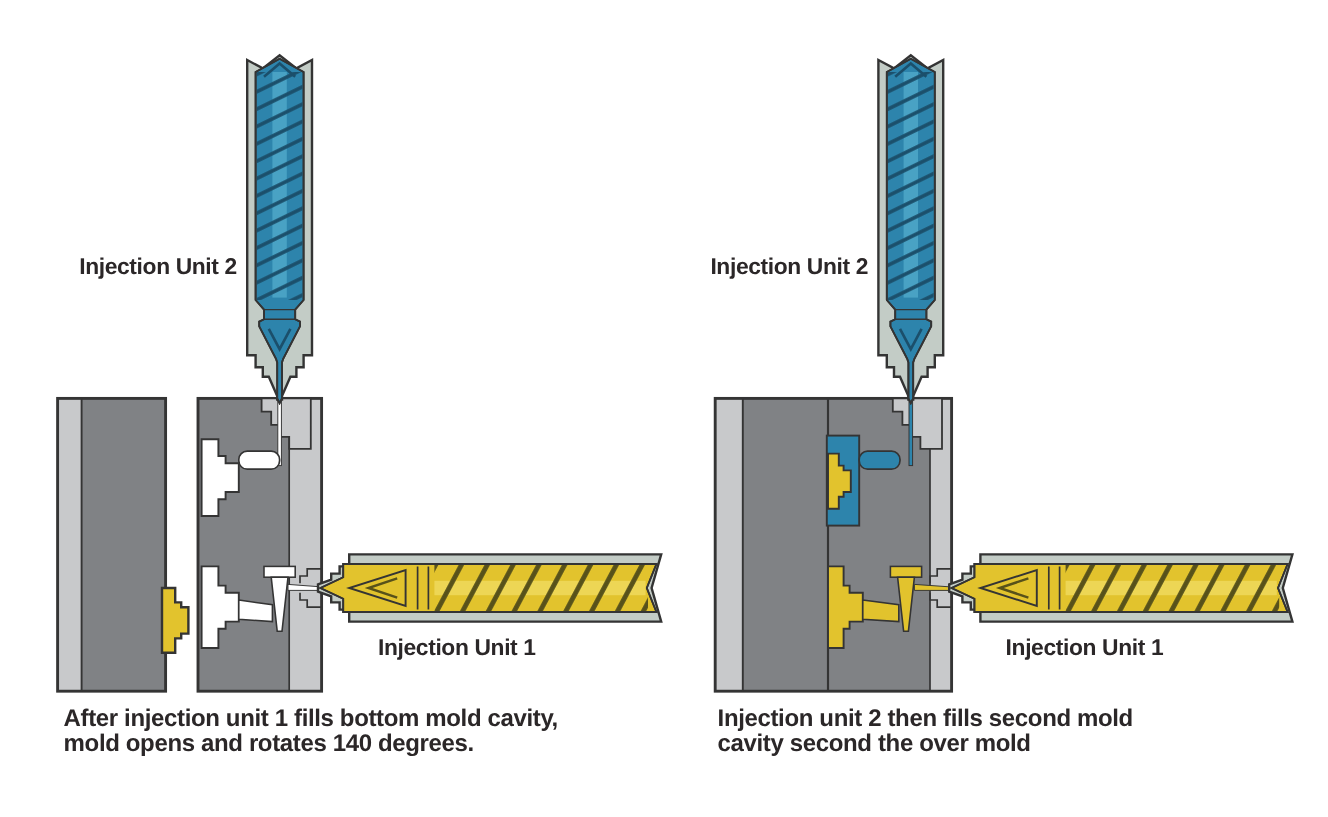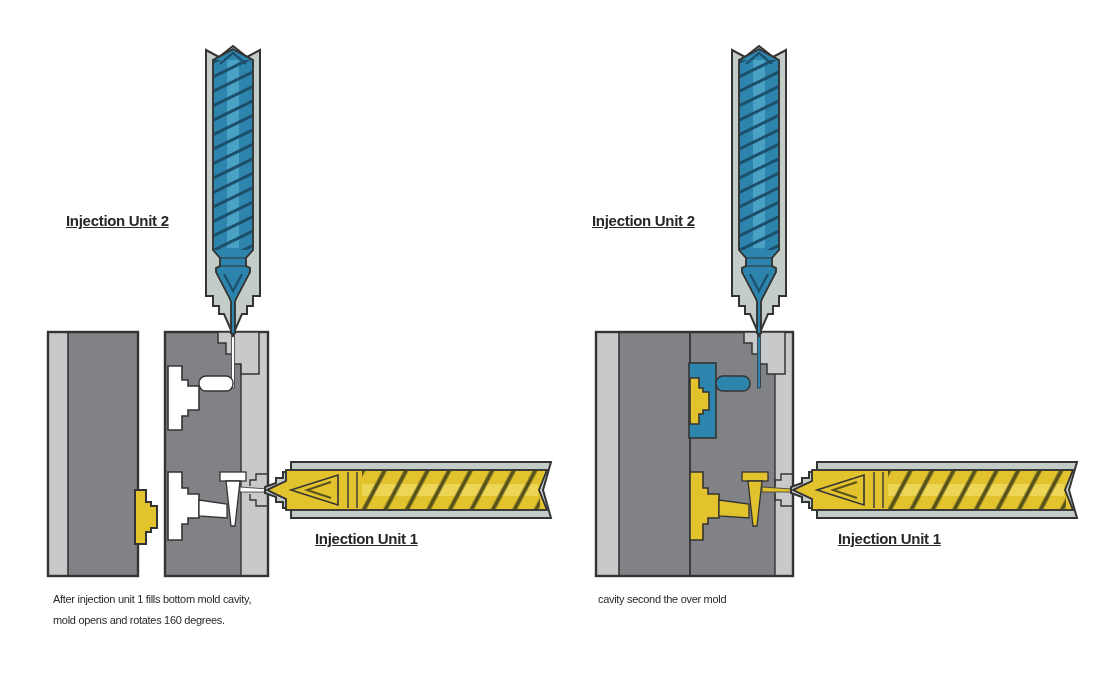--- a/index.html
+++ b/index.html
@@ -1,20 +1,20 @@
 <!DOCTYPE html>
 <html style="--page-bg: #ffffff; --dark-gray: #808285; --light-gray: #c8c9cb; --barrel-gray: #c3ccc6; --blue: #2d84ac; --blue-dark: #1b4f6b; --blue-light: #49a2c4; --yellow: #e2c32d; --yellow-dark: #57511a; --yellow-light: #edd655; --outline: #343434; --text: #2b2728;"><head>
 <meta charset="utf-8">
 <style>
   html,body{margin:0;padding:0;background:#fff;}
   #stage{position:relative;width:1107px;height:681px;background:var(--page-bg,#ffffff);
          font-family:"Liberation Sans",sans-serif;overflow:hidden;}
-  .lbl{position:absolute;font-weight:bold;font-size:15px;letter-spacing:-0.3px;
-       color:var(--text,#2b2728);white-space:nowrap;text-decoration:underline;}
-  .cap{position:absolute;font-weight:normal;font-size:11px;letter-spacing:-0.3px;
+  .lbl{position:absolute;font-weight:bold;font-size:19px;letter-spacing:-0.3px;
+       color:var(--text,#2b2728);white-space:nowrap;}
+  .cap{position:absolute;font-weight:bold;font-size:20px;letter-spacing:-0.3px;
        line-height:21px;color:var(--text,#2b2728);}
   svg{position:absolute;left:0;top:0;}
   .f-dark{fill:var(--dark-gray,#808285);}
   .f-light{fill:var(--light-gray,#c8c9cb);}
   .f-barrel{fill:var(--barrel-gray,#c3ccc6);}
   .f-blue{fill:var(--blue,#2d84ac);}
   .f-blueL{fill:var(--blue-light,#49a2c4);}
   .f-yellow{fill:var(--yellow,#e2c32d);}
   .f-yellowL{fill:var(--yellow-light,#edd655);}
   .f-white{fill:#ffffff;}
@@ -119,18 +119,19 @@
     </g>
   </svg>
 
   <div class="lbl" style="left:66px;top:212px">Injection Unit 2</div>
   <div class="lbl" style="left:315px;top:530px">Injection Unit 1</div>
   <div class="lbl" style="left:592px;top:212px">Injection Unit 2</div>
   <div class="lbl" style="left:838px;top:530px">Injection Unit 1</div>
 
   <div class="cap" style="left:53px;top:589px">
     <div>After injection unit 1 fills bottom mold cavity,</div>
-    <div>mold opens and rotates 160 degrees.</div>
+    <div>mold opens and rotates 140 degrees.</div>
   </div>
   <div class="cap" style="left:598px;top:589px">
+    <div>Injection unit 2 then fills second mold</div>
     <div>cavity second the over mold</div>
   </div>
 </div>
 
 </body></html>

